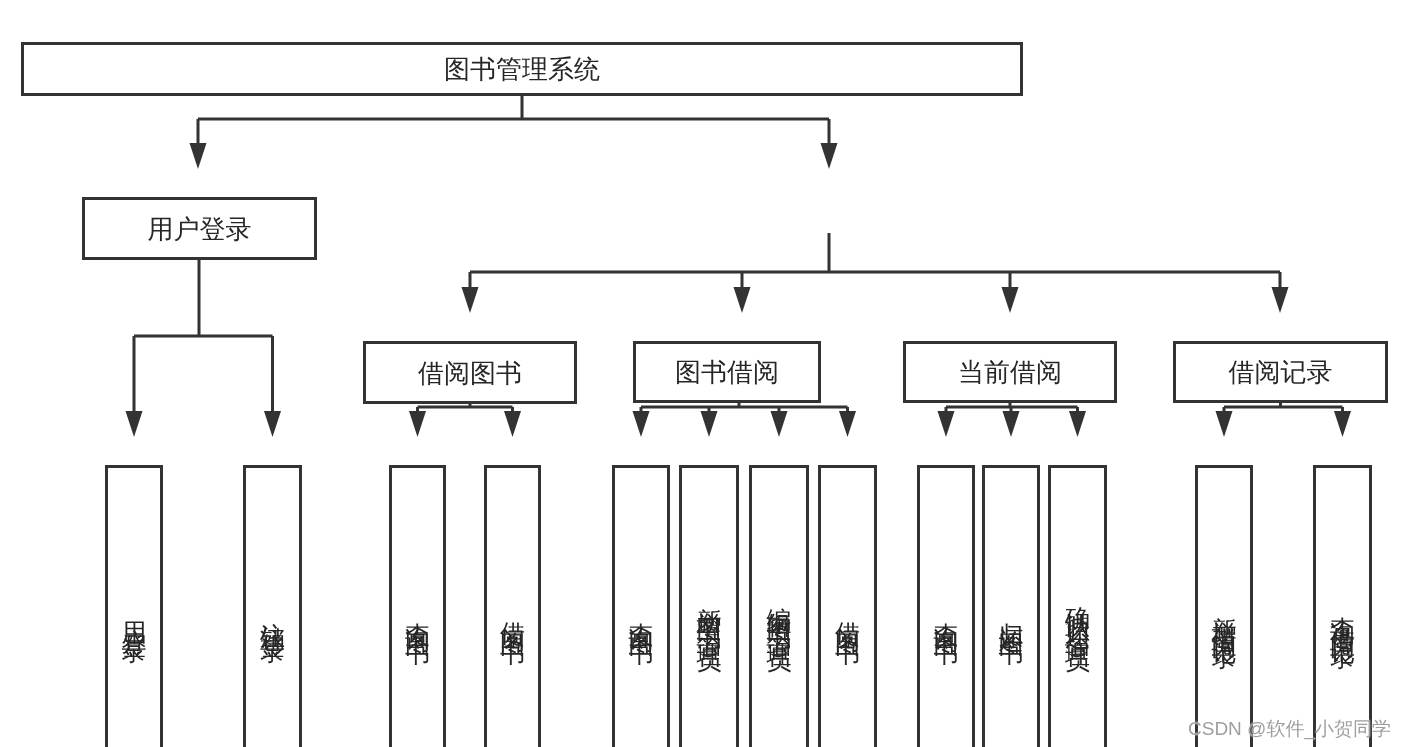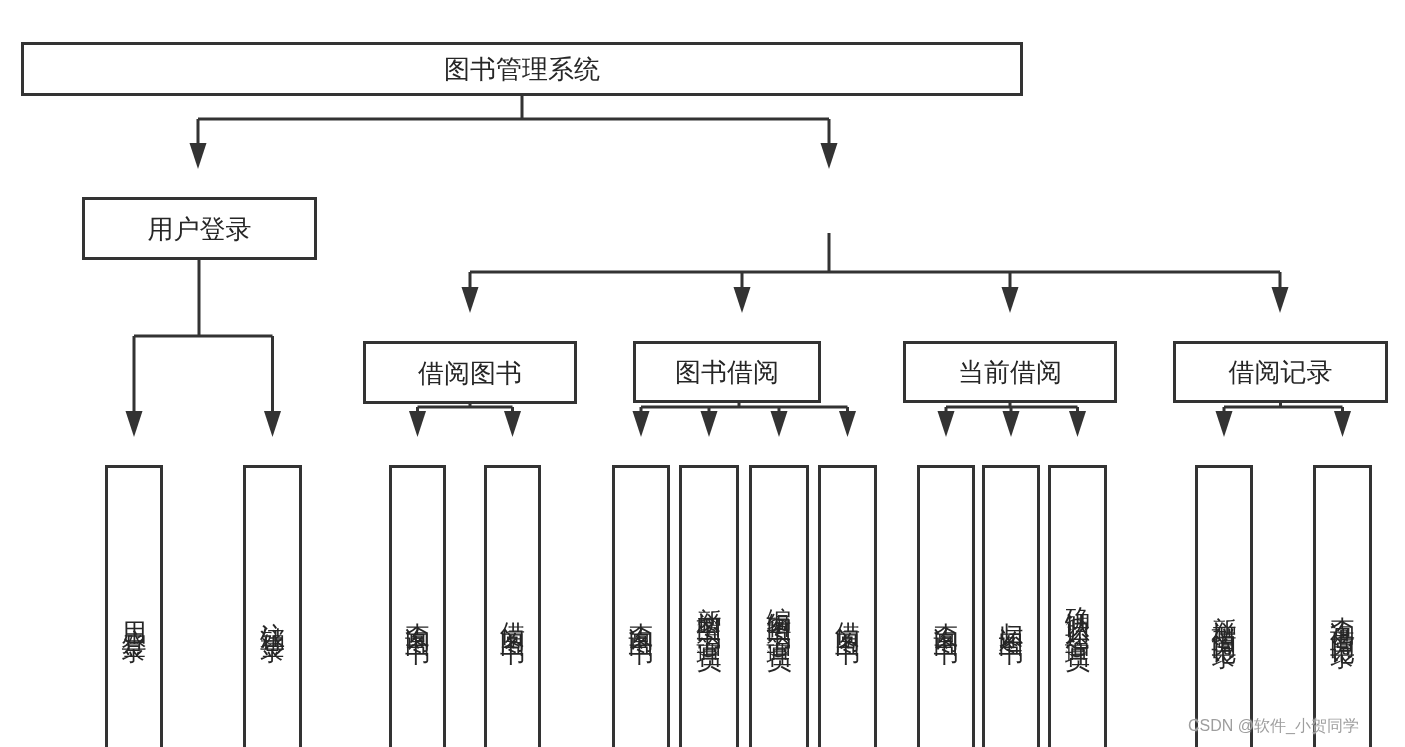--- a/index.html
+++ b/index.html
@@ -43,21 +43,21 @@
     text-orientation: mixed;
     font-size: 25px;
     letter-spacing: 6px;
     line-height: 1;
   }
   #watermark {
     position: absolute;
     left: 1188px;
     top: 716px;
     width: 210px;
-    font-size: 16px;
+    font-size: 19px;
     color: #9e9e9e;
     white-space: nowrap;
     z-index: 10;
     text-shadow: 0 0 2px #ffffff;
   }
 </style>
 </head>
 <body>
 
 <div id="stage">

